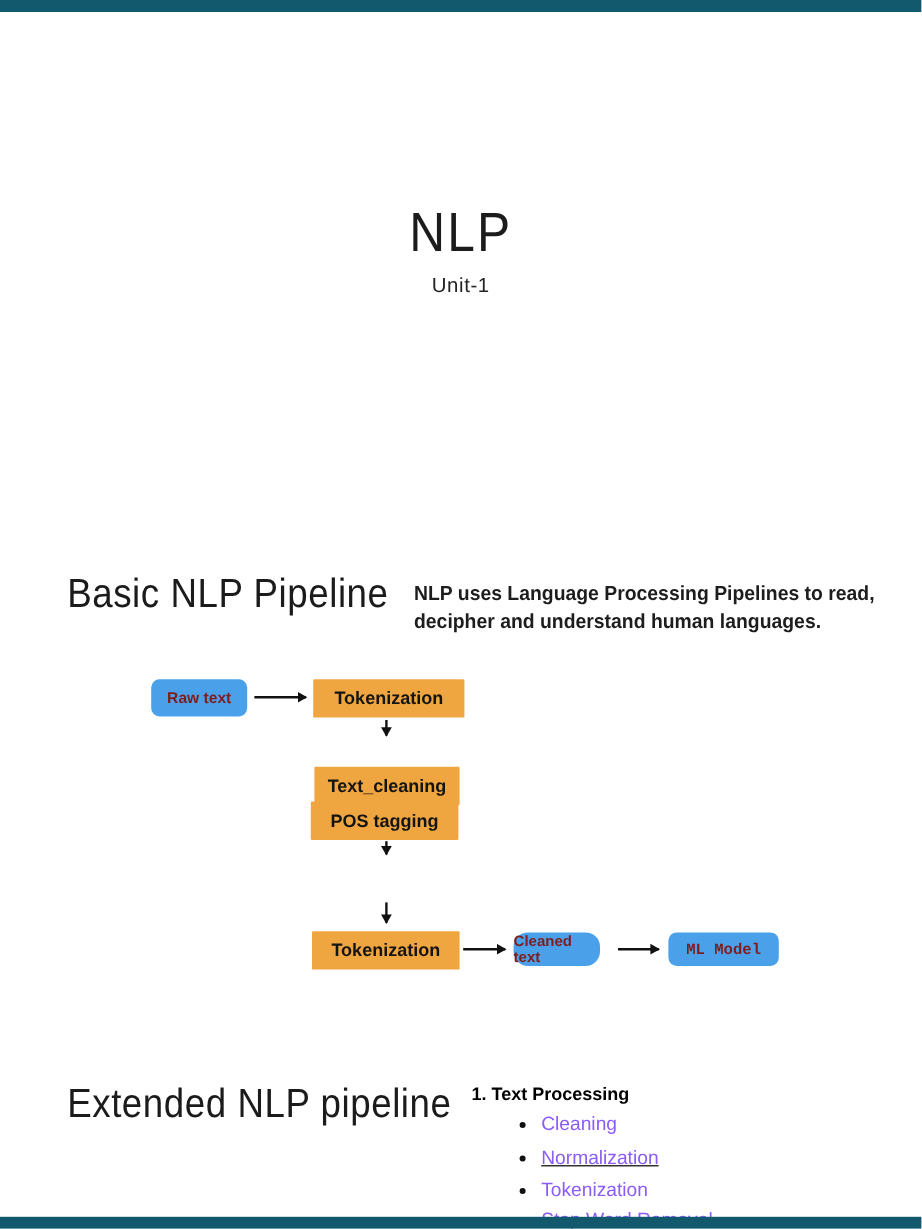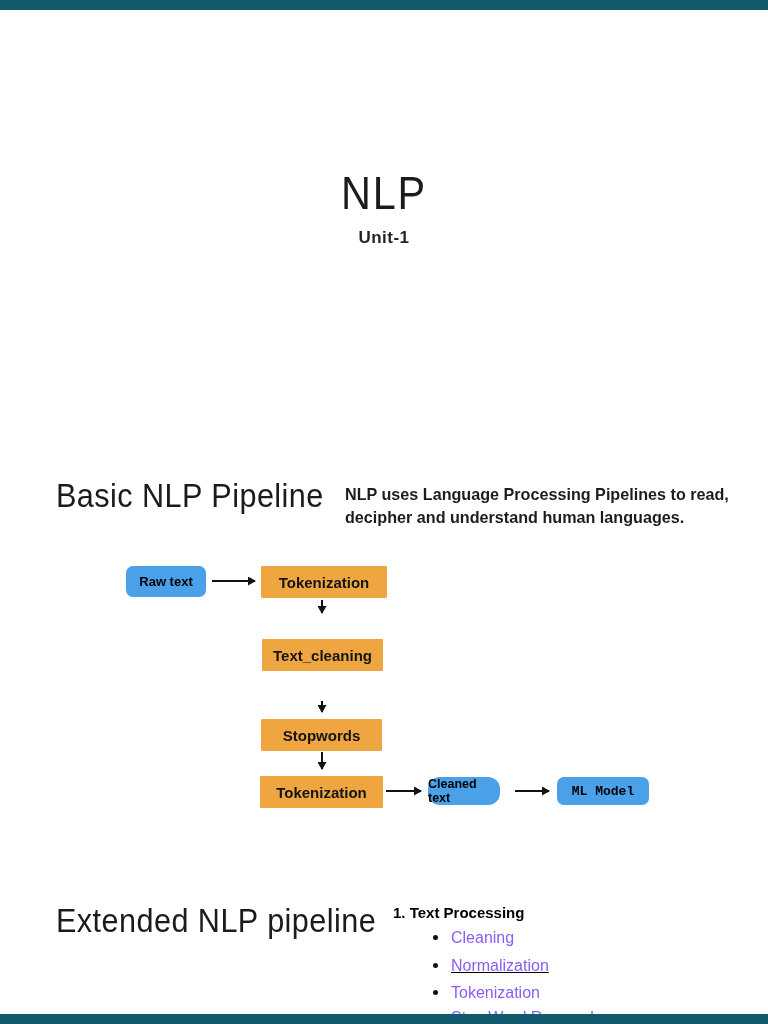--- a/index.html
+++ b/index.html
@@ -10,36 +10,36 @@
   .edge-bar{position:absolute;left:0;width:768px;height:10px;z-index:20;}
   .edge-bar.top{top:0;}
   .edge-bar.bottom{top:1014px;}
 
   .abs{position:absolute;}
 
   .doc-title{left:0;top:170px;width:768px;text-align:center;
     font-size:46px;font-weight:300;color:#1c1c1c;letter-spacing:2px;line-height:1;
     transform:scaleX(.9);}
   .doc-subtitle{left:0;top:229px;width:768px;text-align:center;
-    font-size:17px;font-weight:700;color:#242424;letter-spacing:.5px;line-height:1;}
+    font-size:17px;font-weight:400;color:#242424;letter-spacing:.5px;line-height:1;}
   .doc-note{left:0;top:285px;width:768px;text-align:center;
     font-size:13px;font-weight:600;color:#333;line-height:1;}
 
   .section-heading{font-size:34px;font-weight:300;color:#1b1b1b;line-height:1;
     transform:scaleX(.9);transform-origin:left top;white-space:nowrap;letter-spacing:.5px;}
   .h-basic{left:56px;top:478px;}
   .h-extended{left:56px;top:903px;}
 
   .desc{left:345px;top:483px;font-size:17px;font-weight:600;color:#1d1d1d;
     line-height:23px;white-space:nowrap;transform:scaleX(.95);transform-origin:left top;}
 
   .node{position:absolute;display:flex;align-items:center;justify-content:center;
     font-weight:700;box-sizing:border-box;}
   .node.process{background:#F0A640;color:#141414;font-size:15px;border-radius:1px;}
-  .node.io{background:#4AA1EA;color:#000000;border-radius:7px;font-size:13px;}
+  .node.io{background:#4AA1EA;color:#7f1d1d;border-radius:7px;font-size:13px;}
 
   .arrow-layer{position:absolute;left:0;top:0;width:768px;height:1024px;pointer-events:none;}
 
   .num-item{left:393px;top:904px;font-size:15px;font-weight:600;color:#000000;line-height:1.2;}
   .bullet-row{position:absolute;left:433px;display:flex;align-items:flex-start;}
   .bullet-dot{width:5px;height:5px;border-radius:50%;background:#111;margin:7px 13px 0 0;flex:none;}
   .bullet-label{font-size:16px;font-weight:400;color:#8b5cf6;line-height:19px;white-space:nowrap;}
 </style>
 </head>
 <body>
@@ -69,21 +69,21 @@
     <line x1="322" y1="652" x2="322" y2="662" stroke="#111" stroke-width="2" marker-end="url(#ah)"></line>
     <line x1="322" y1="701" x2="322" y2="712" stroke="#111" stroke-width="2" marker-end="url(#ah)"></line>
     <line x1="322" y1="752" x2="322" y2="769" stroke="#111" stroke-width="2" marker-end="url(#ah)"></line>
     <line x1="386" y1="791" x2="421" y2="791" stroke="#111" stroke-width="2" marker-end="url(#ah)"></line>
     <line x1="515" y1="791" x2="549" y2="791" stroke="#111" stroke-width="2" marker-end="url(#ah)"></line>
   </svg>
 
   <div class="node io" style="left:126px;top:566px;width:80px;height:31px;">Raw text</div>
   <div class="node process" style="left:261px;top:566px;width:126px;height:32px;">Tokenization</div>
   <div class="node process" style="left:262px;top:619px;width:121px;height:32px;margin-top:20px;">Text_cleaning</div>
-  <div class="node process" style="left:261px;top:719px;width:121px;height:32px;">Stopwords</div>
+  <div class="node process" style="left:259px;top:668px;width:123px;height:32px;">POS tagging</div>
   <div class="node process" style="left:260px;top:776px;width:123px;height:32px;">Tokenization</div>
   <div class="node io" style="left:428px;top:777px;width:72px;height:28px;font-size:12.5px;border-radius:12px;">Cleaned text</div>
   <div class="node io" style="left:557px;top:777px;width:92px;height:28px;font-family:Liberation Mono, monospace;">ML Model</div>
 
   <div class="abs section-heading h-extended">Extended NLP pipeline</div>
   <div class="abs num-item">1. Text Processing</div>
 
   <div class="bullet-row" style="top:928px;">
     <span class="bullet-dot"></span>
     <span class="bullet-label">Cleaning</span>

